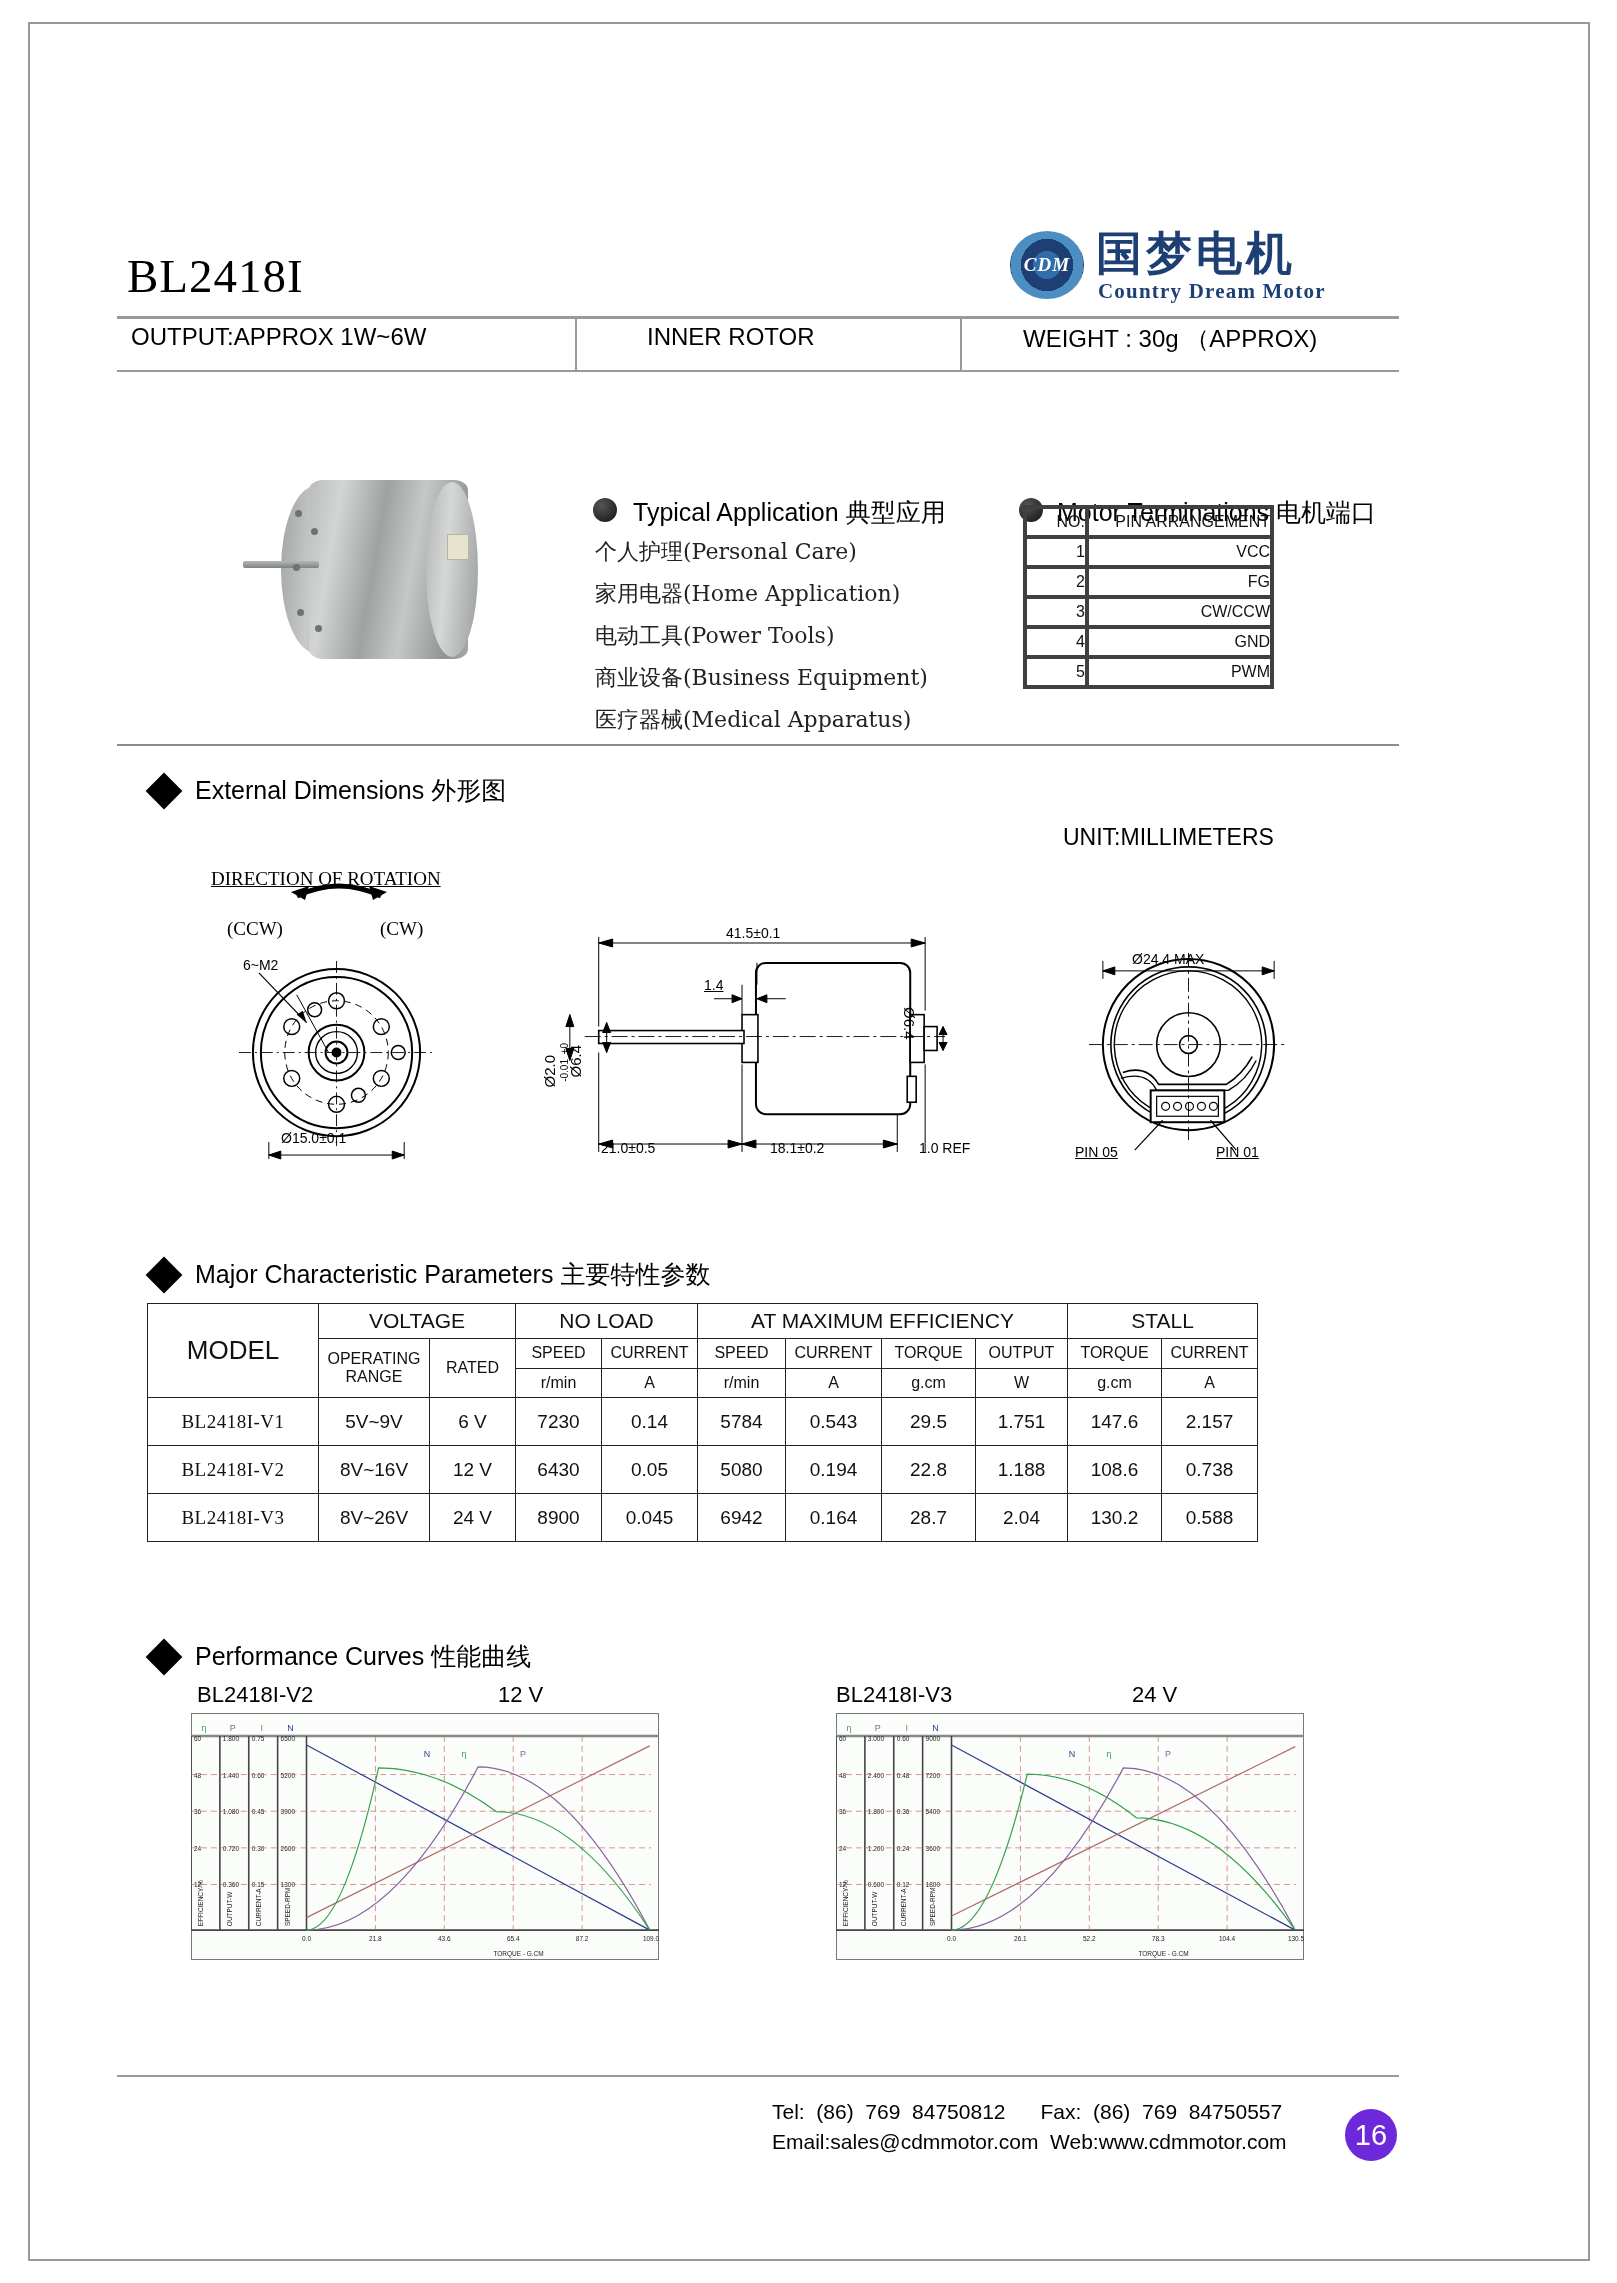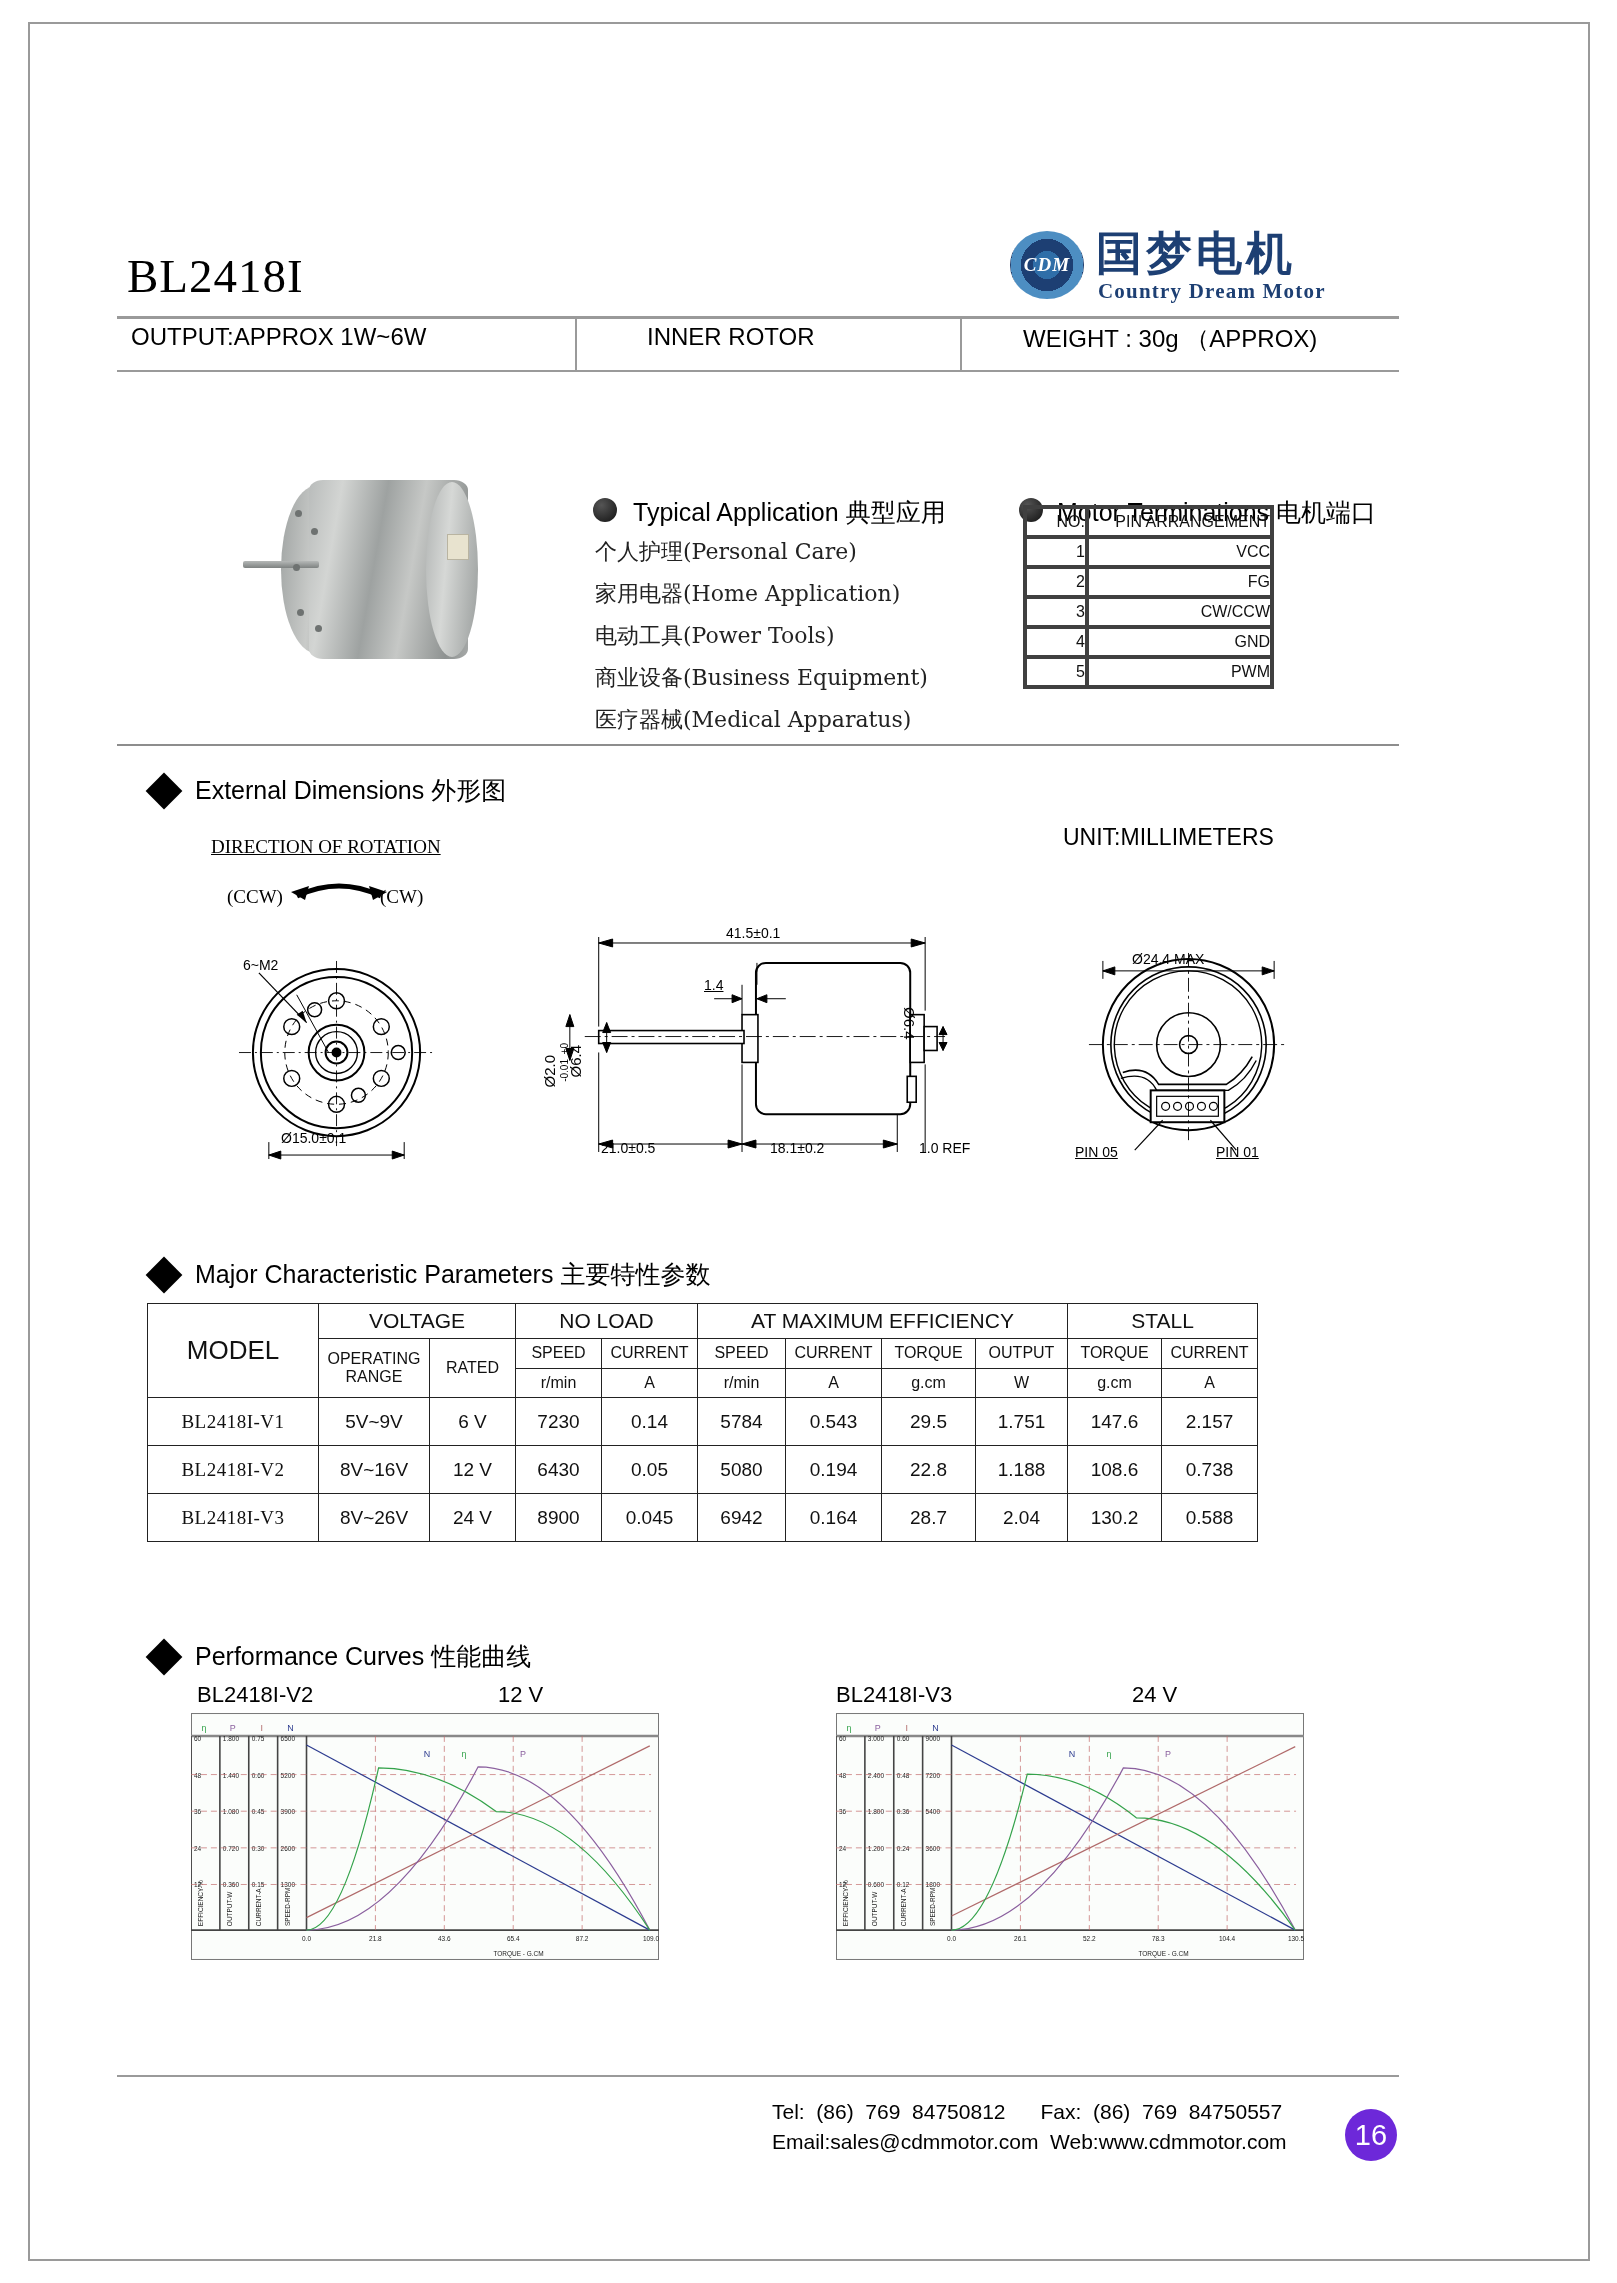--- a/index.html
+++ b/index.html
@@ -133,21 +133,21 @@
   
   .diamond {
     position:absolute; width:26px; height:26px; background:#000;
     transform:rotate(45deg);
   }
 
   
   .dwg { position:absolute; }
   .dwg-label {
     position:absolute; font-family:"Liberation Serif", serif;
-    font-size:17px; color:#000; white-space:nowrap;
+    font-size:17px; color:#000; white-space:nowrap;margin-top:32px;
   }
   .dwg-label-sans {
     position:absolute; font-size:14px; color:#000; white-space:nowrap;
   }
   .unit-note {
     position:absolute; left:1063px; top:824px; font-size:23px; color:#000;
   }
 
   
   .ptbl {

